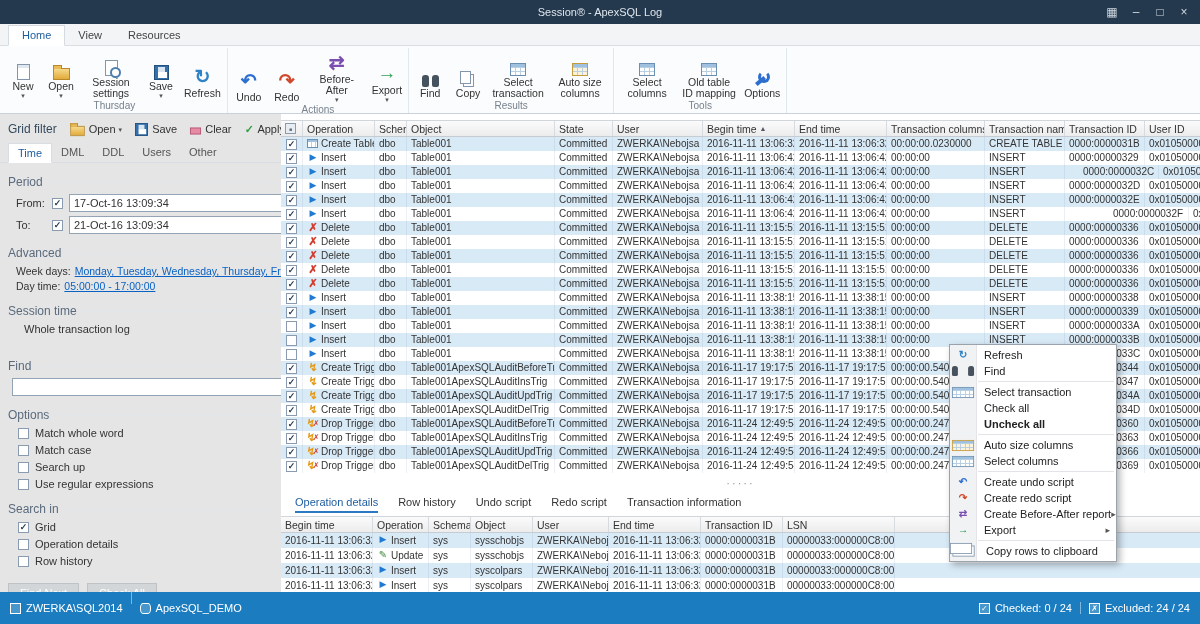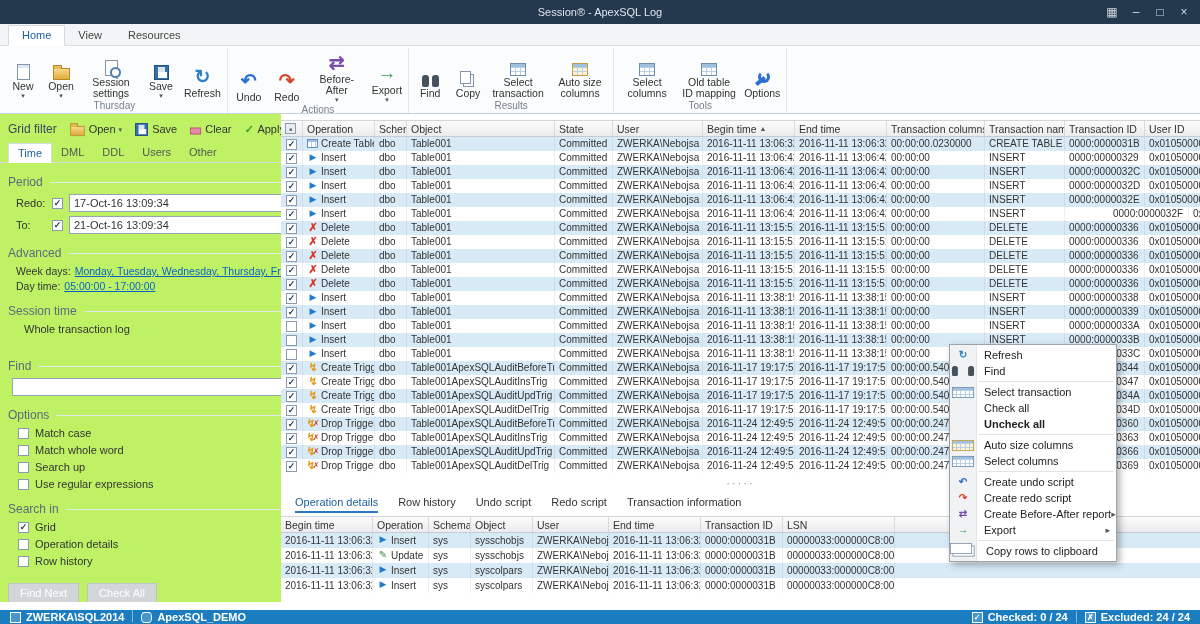--- a/index.html
+++ b/index.html
@@ -50,21 +50,21 @@
         repeating-linear-gradient(90deg, transparent 0 4px, #b9cfe2 4px 5px),
         repeating-linear-gradient(0deg, transparent 0 3px, #b9cfe2 3px 4px); }
   .ic-auto-size { border-color:#c59a3a; background-color:#fdf3da; }
   .ic-options { position:relative; width:16px; height:16px; }
   .ic-options::before { content:""; position:absolute; left:1px; top:8px; width:11px; height:4px; background:#2d6fd1; transform:rotate(-40deg); }
   .ic-options::after { content:""; position:absolute; right:0; top:0; width:6px; height:6px; border:3px solid #2d6fd1; border-radius:50%; border-top-color:transparent; }
   .ic-eraser { width:13px; height:8px; background:#e78ba4; border:1px solid #b25874; transform:skewX(-18deg); margin-top:4px; }
   .ic-apply::before { content:"✓"; color:#2f9e3f; font-weight:bold; }
 
   
-  .lpanel { position:absolute; left:0; top:114px; width:319px; bottom:22px; background:#bef264; border-right:2px solid #d946ef; font-size:11px; overflow:hidden; }
+  .lpanel { position:absolute; left:0; top:114px; width:319px; bottom:22px; background:#e5e5e5; border-right:2px solid #d946ef; font-size:11px; overflow:hidden; }
   .fp-head { display:flex; align-items:center; gap:12px; padding:7px 8px 4px; }
   .fp-title { font-size:12px; color:#34495e; }
   .fbtn { display:inline-flex; align-items:center; gap:3px; font-size:11px; color:#333; cursor:default; }
   .fbtn .ic { font-size:13px; transform:scale(.85); }
   .ftabs { display:flex; border-bottom:1px solid #d7dde3; padding:0 8px; margin-top:2px; }
   .ftab { padding:3px 9px; font-size:11px; color:#555; }
   .ftab.active { border:1px solid #d7dde3; border-bottom:1px solid #fff; margin-bottom:-1px; color:#1d5c9e; background:#fff; }
   .sec { display:flex; align-items:center; margin:12px 8px 5px; color:#5a6b7d; font-size:12px; white-space:nowrap; }
   .sec::after { content:""; flex:1; height:1px; background:#e2e7ec; margin-left:7px; }
   .prow { display:flex; align-items:center; margin:4px 10px 4px 16px; gap:6px; }
@@ -115,21 +115,21 @@
   .cmenu { position:absolute; left:949px; top:344px; width:168px; background:#fff; border:1px solid #9aa2ab; box-shadow:3px 3px 7px rgba(0,0,0,.3); z-index:10; padding:2px 0; font-size:11px; }
   .cmenu::before { content:""; position:absolute; left:0; top:0; bottom:0; width:26px; background:#f1f2f4; border-right:1px solid #e3e5e8; }
   .cm-item { display:flex; align-items:center; height:16px; position:relative; padding-right:6px; color:#222; }
   .cm-ic { width:26px; display:flex; align-items:center; justify-content:center; z-index:1; font-size:12px; flex:none; transform:scale(.85); }
   .cm-lbl { padding-left:8px; z-index:1; white-space:nowrap; }
   .cm-item.bold .cm-lbl { font-weight:bold; }
   .cm-sub { margin-left:auto; font-size:9px; color:#555; z-index:1; }
   .cm-sep { height:1px; background:#e2e4e7; margin:2px 2px 2px 28px; }
 
   
-  .sbar { position:absolute; left:0; bottom:0; width:1200px; height:14px; background:#1b7dc0; color:#fff; font-size:11px; display:flex; padding:0 10px; gap:8px;font-weight:bold; }
+  .sbar { position:absolute; left:0; bottom:0; width:1200px; height:32px; background:#1b7dc0; color:#fff; font-size:11px; display:flex; padding:0 10px; gap:8px; }
   .sb-item { display:flex; align-items:center; gap:5px; }
   .sb-sep { width:1px; height:12px; background:rgba(255,255,255,.45); }
   .sb-ic { width:11px; height:11px; border:1px solid #fff; background:rgba(255,255,255,.2); display:inline-flex; align-items:center; justify-content:center; font-size:8px; color:#fff; flex:none; }
   .sb-ic.database { border-radius:3px / 5px; }
   .sb-ic.checked::before { content:"✓"; }
   .sb-ic.excluded::before { content:"✗"; }
   .sb-right { margin-left:auto; display:flex; align-items:center; gap:8px; }
 </style>
 </head>
 <body>
@@ -269,21 +269,21 @@
       <div class="ftab">DML</div>
       <div class="ftab">DDL</div>
       <div class="ftab">Users</div>
       <div class="ftab">Other</div>
     </div>
 
   <div class="sec">
       <span>Period</span>
     </div>
   <div class="prow">
-    <span class="plab">Redo:</span>
+    <span class="plab">From:</span>
     <span class="cbx ck"></span>
     <span class="combo">
       <span class="combo-t">17-Oct-16 13:09:34</span>
       <span class="combo-dd">▾</span>
     </span>
   </div>
   <div class="prow">
     <span class="plab">To:</span>
     <span class="cbx ck"></span>
     <span class="combo">
@@ -318,25 +318,25 @@
       <span class="combo-dd">▾</span>
     </span>
   </div>
 
   <div class="sec">
       <span>Options</span>
     </div>
   <div id="options-list">
       <div class="crow">
         <span class="cbx"></span>
-        <span>Match case</span>
+        <span>Match whole word</span>
       </div>
       <div class="crow">
         <span class="cbx"></span>
-        <span>Match whole word</span>
+        <span>Match case</span>
       </div>
       <div class="crow">
         <span class="cbx"></span>
         <span>Search up</span>
       </div>
       <div class="crow">
         <span class="cbx"></span>
         <span>Use regular expressions</span>
       </div>
     </div>
@@ -445,21 +445,21 @@
           </div>
           <div class="gc" style="width: 72px;"><span class="opi opi-insert"></span><span>Insert</span></div>
           <div class="gc" style="width: 32px;">dbo</div>
           <div class="gc" style="width: 148px;">Table001</div>
           <div class="gc" style="width: 58px;">Committed</div>
           <div class="gc" style="width: 90px;">ZWERKA\Nebojsa</div>
           <div class="gc" style="width: 92px;">2016-11-11 13:06:42</div>
           <div class="gc" style="width: 92px;">2016-11-11 13:06:42</div>
           <div class="gc" style="width: 98px;">00:00:00</div>
           <div class="gc" style="width: 80px;">INSERT</div>
-          <div class="gc" style="width: 80px;">0000:0000032C</div>
+          <div class="gc" style="width: 80px; margin-left: 14px;">0000:0000032C</div>
           <div class="gc" style="width: 160px;">0x0105000000000005150000002515000300</div>
         </div>
         <div class="grow">
           <div class="gc cbcell" style="width: 22px;">
             <span class="cbx ck"></span>
           </div>
           <div class="gc" style="width: 72px;"><span class="opi opi-insert"></span><span>Insert</span></div>
           <div class="gc" style="width: 32px;">dbo</div>
           <div class="gc" style="width: 148px;">Table001</div>
           <div class="gc" style="width: 58px;">Committed</div>

